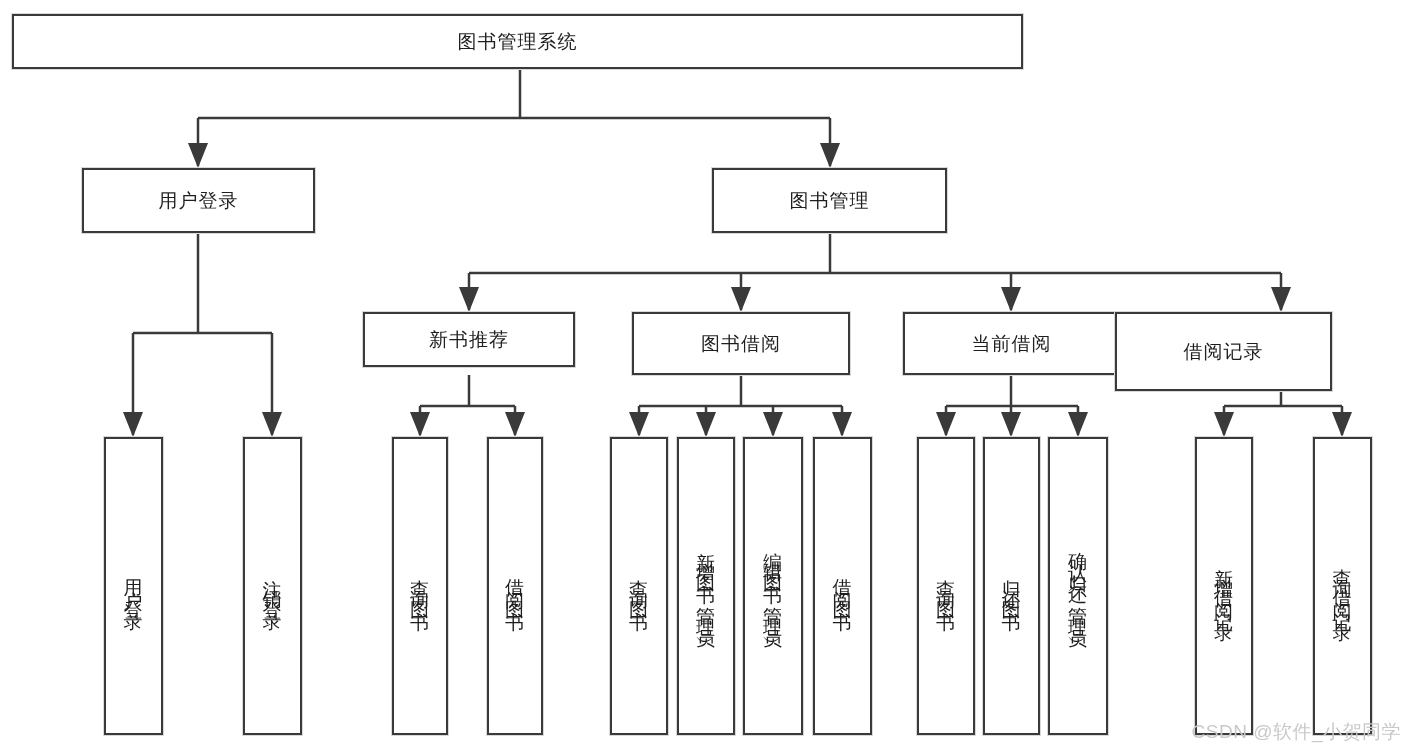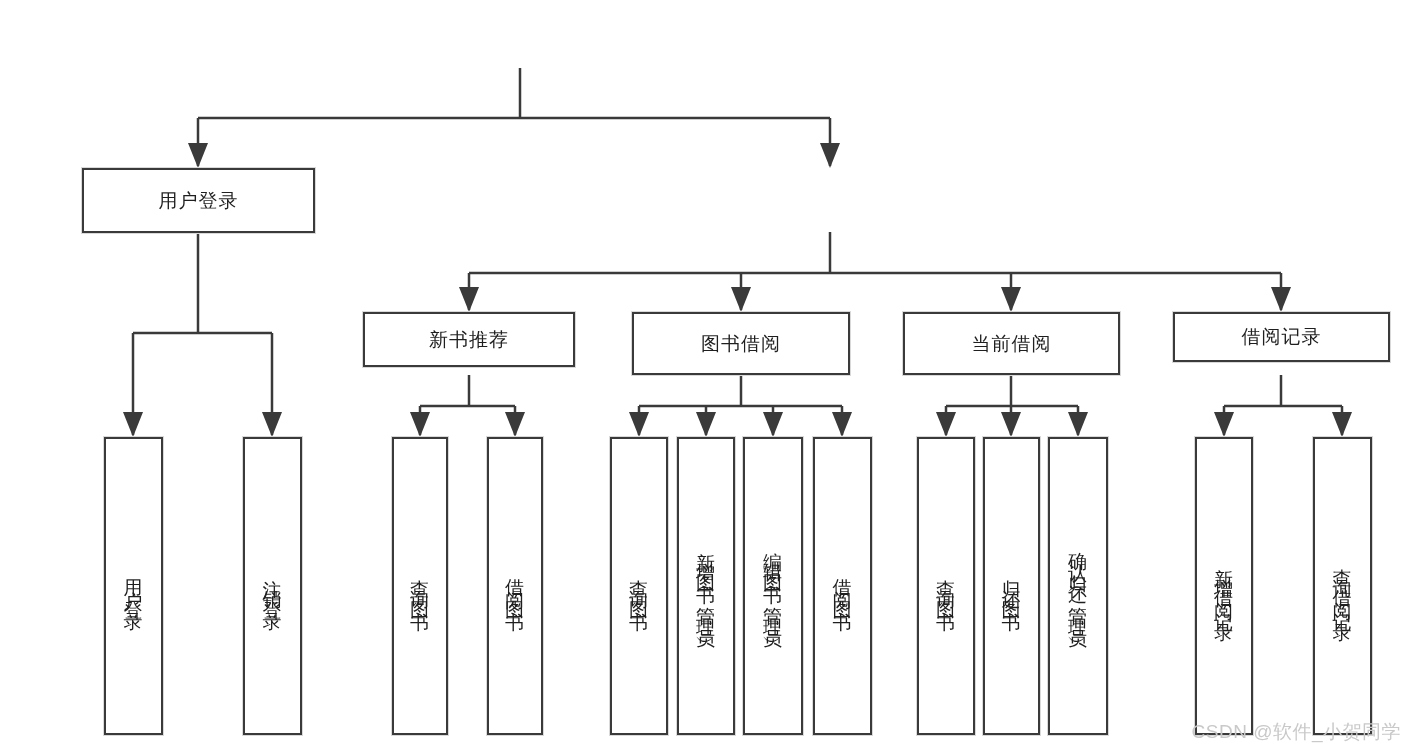--- a/index.html
+++ b/index.html
@@ -122,35 +122,41 @@
       <polygon points="763,412 783,412 773,437"></polygon>
       <polygon points="832,412 852,412 842,437"></polygon>
       <polygon points="936,412 956,412 946,437"></polygon>
       <polygon points="1001,412 1021,412 1011,437"></polygon>
       <polygon points="1068,412 1088,412 1078,437"></polygon>
       <polygon points="1214,412 1234,412 1224,437"></polygon>
       <polygon points="1332,412 1352,412 1342,437"></polygon>
     </g>
   </svg>
 
+  <div class="box" style="left:12px; top:14px; width:1011px; height:55px;">
+    <span class="hlabel">图书管理系统</span>
+  </div>
 
   <div class="box" style="left:82px; top:168px; width:233px; height:65px;">
     <span class="hlabel">用户登录</span>
   </div>
+  <div class="box" style="left:712px; top:168px; width:235px; height:65px;">
+    <span class="hlabel">图书管理</span>
+  </div>
 
   <div class="box" style="left:363px; top:312px; width:212px; height:55px;">
     <span class="hlabel">新书推荐</span>
   </div>
   <div class="box" style="left:903px; top:312px; width:217px; height:63px;">
     <span class="hlabel">当前借阅</span>
   </div>
   <div class="box" style="left:632px; top:312px; width:218px; height:63px;">
     <span class="hlabel">图书借阅</span>
   </div>
-  <div class="box" style="left:1173px; top:312px; width:217px; height:50px;">
+  <div class="box" style="left:1115px; top:312px; width:217px; height:79px;">
     <span class="hlabel">借阅记录</span>
   </div>
 
   <div class="box" style="left:104px; top:437px; width:59px; height:298px;">
     <span class="vlabel">用户登录</span>
   </div>
   <div class="box" style="left:243px; top:437px; width:59px; height:298px;">
     <span class="vlabel">注销登录</span>
   </div>
 

